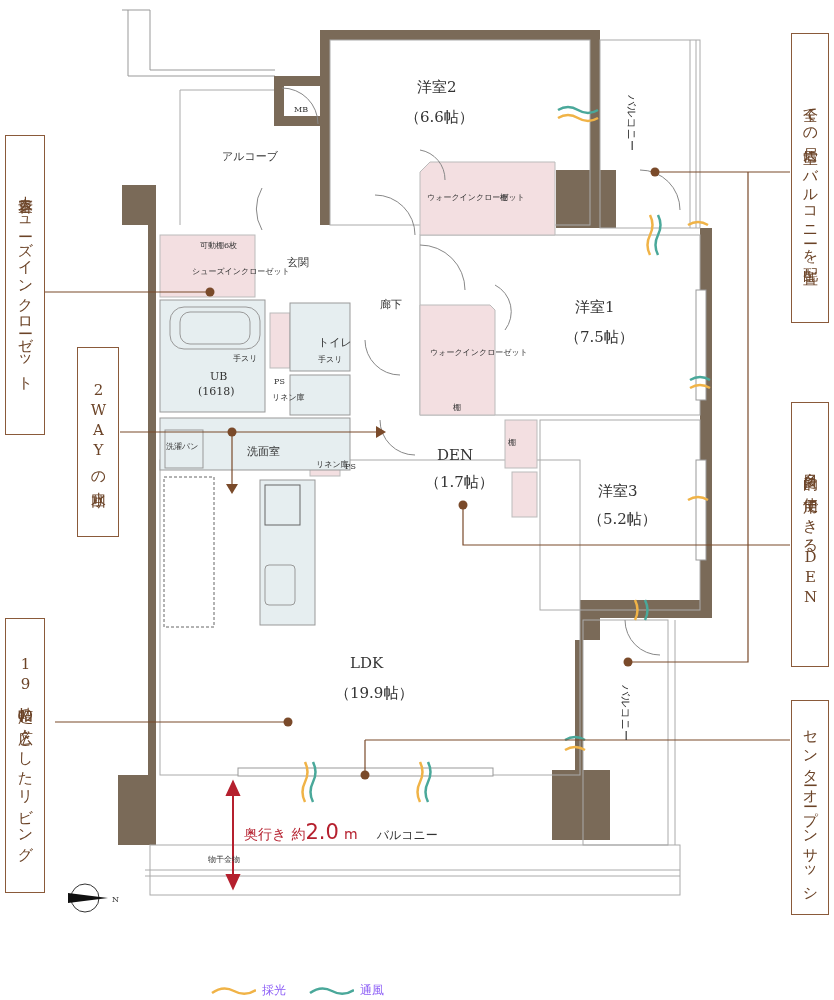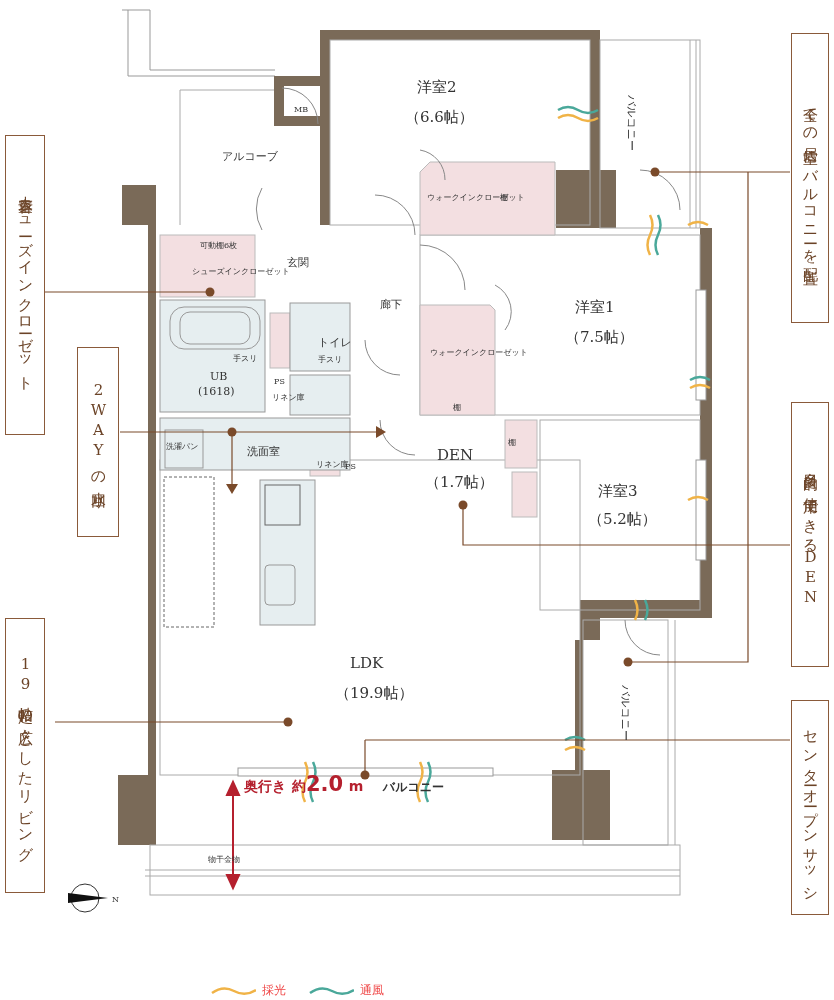--- a/index.html
+++ b/index.html
@@ -8,24 +8,24 @@
   svg { position:absolute; left:0; top:0; }
   .lbl { font-family:"DejaVu Serif", serif; fill:#333; }
   .sm { font-size:8px; }
   .md { font-size:11px; }
   .lg { font-size:15px; }
   .callout { position:absolute; border:1.5px solid #8a5a3a; background:#fff;
              color:#6b4327; font-family:"DejaVu Serif", serif; font-size:15px;
              writing-mode:vertical-rl; text-orientation:upright;
              display:flex; align-items:center; justify-content:center;
              letter-spacing:2px; box-sizing:border-box; padding:10px 0; }
-  .legend { position:absolute; left:210px; top:982px; font-size:12px; color:#ef4444;
+  .legend { position:absolute; left:210px; top:982px; font-size:12px; color:#8b5cf6;
             display:flex; gap:22px; align-items:center; }
   .legend .item { display:flex; align-items:center; gap:6px; }
-  .depth { position:absolute; left:244px; top:772px; color:#b5202e; font-family:"DejaVu Sans", sans-serif;font-weight:bold; }
+  .depth { position:absolute; left:244px; top:820px; color:#b5202e; font-family:"DejaVu Sans", sans-serif; }
   .depth .big { font-size:21px; }
   .depth .norm { font-size:14px; }
   .depth .bal { color:#333; font-size:12px; margin-left:14px; font-family:"DejaVu Serif", serif; }
 </style>
 </head>
 <body>
 
 <svg width="834" height="1000" viewBox="0 0 834 1000">
 
   <g stroke="#999" fill="none" stroke-width="1">

